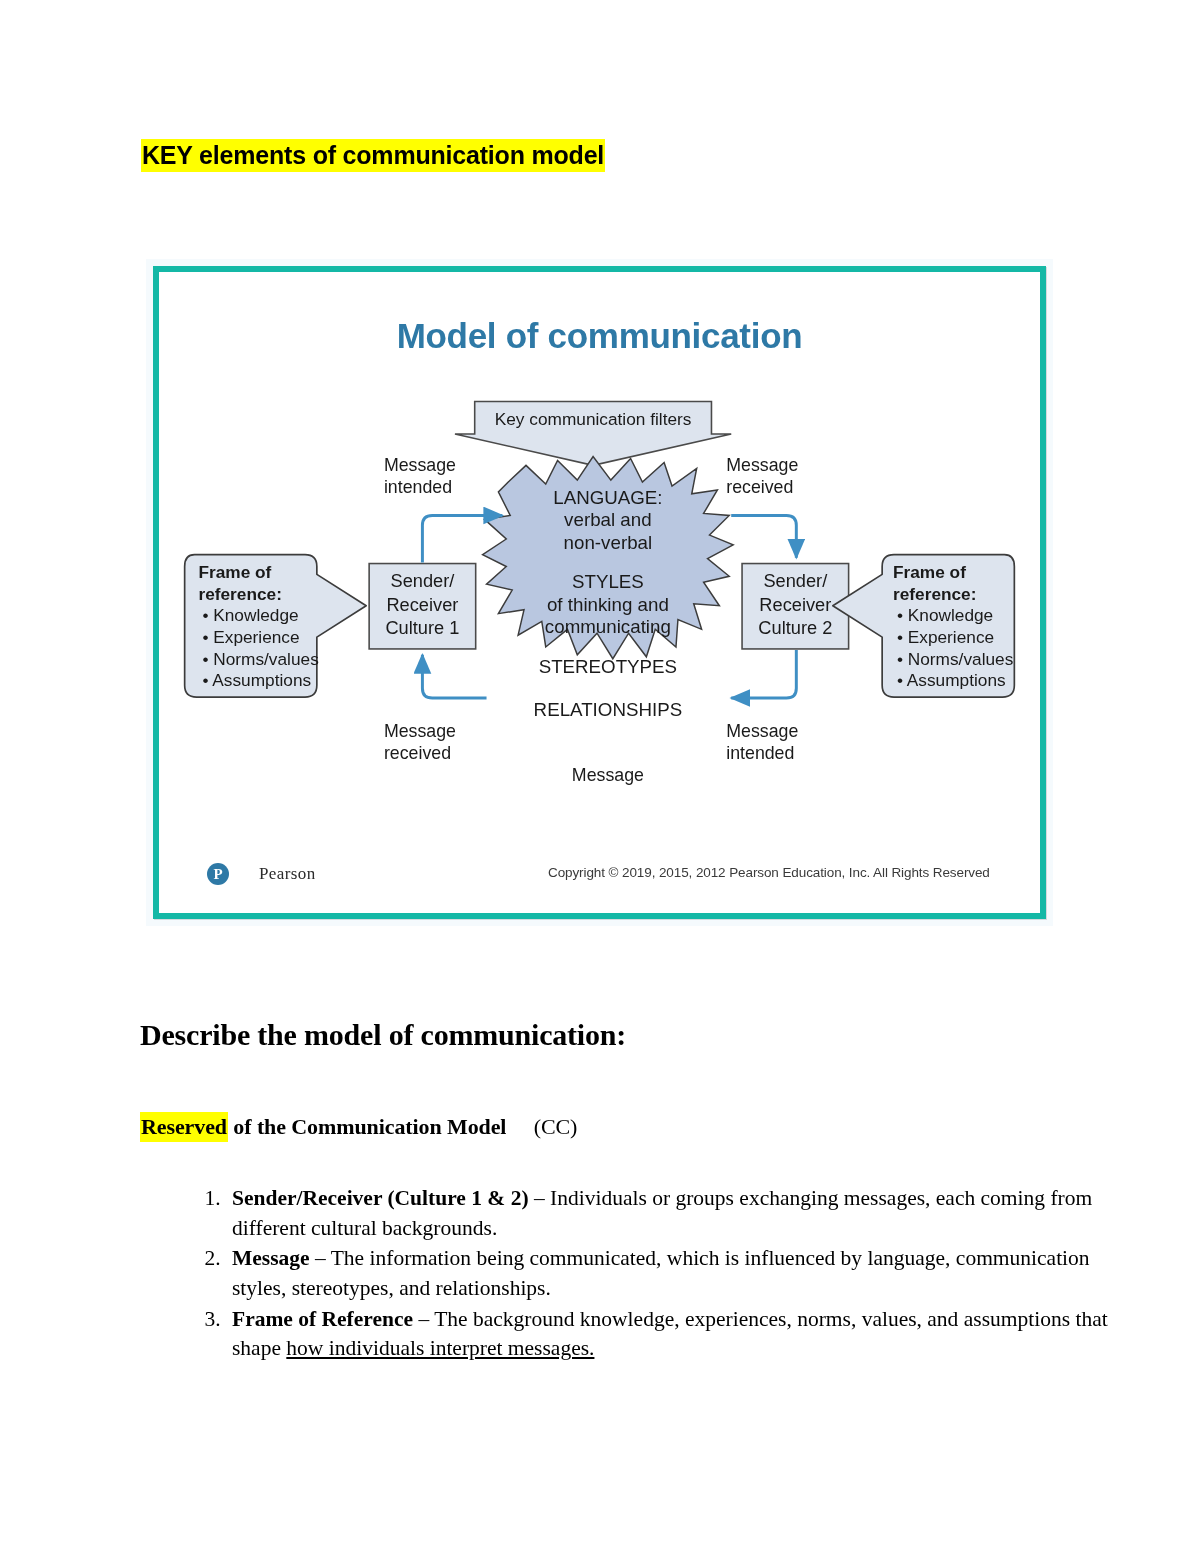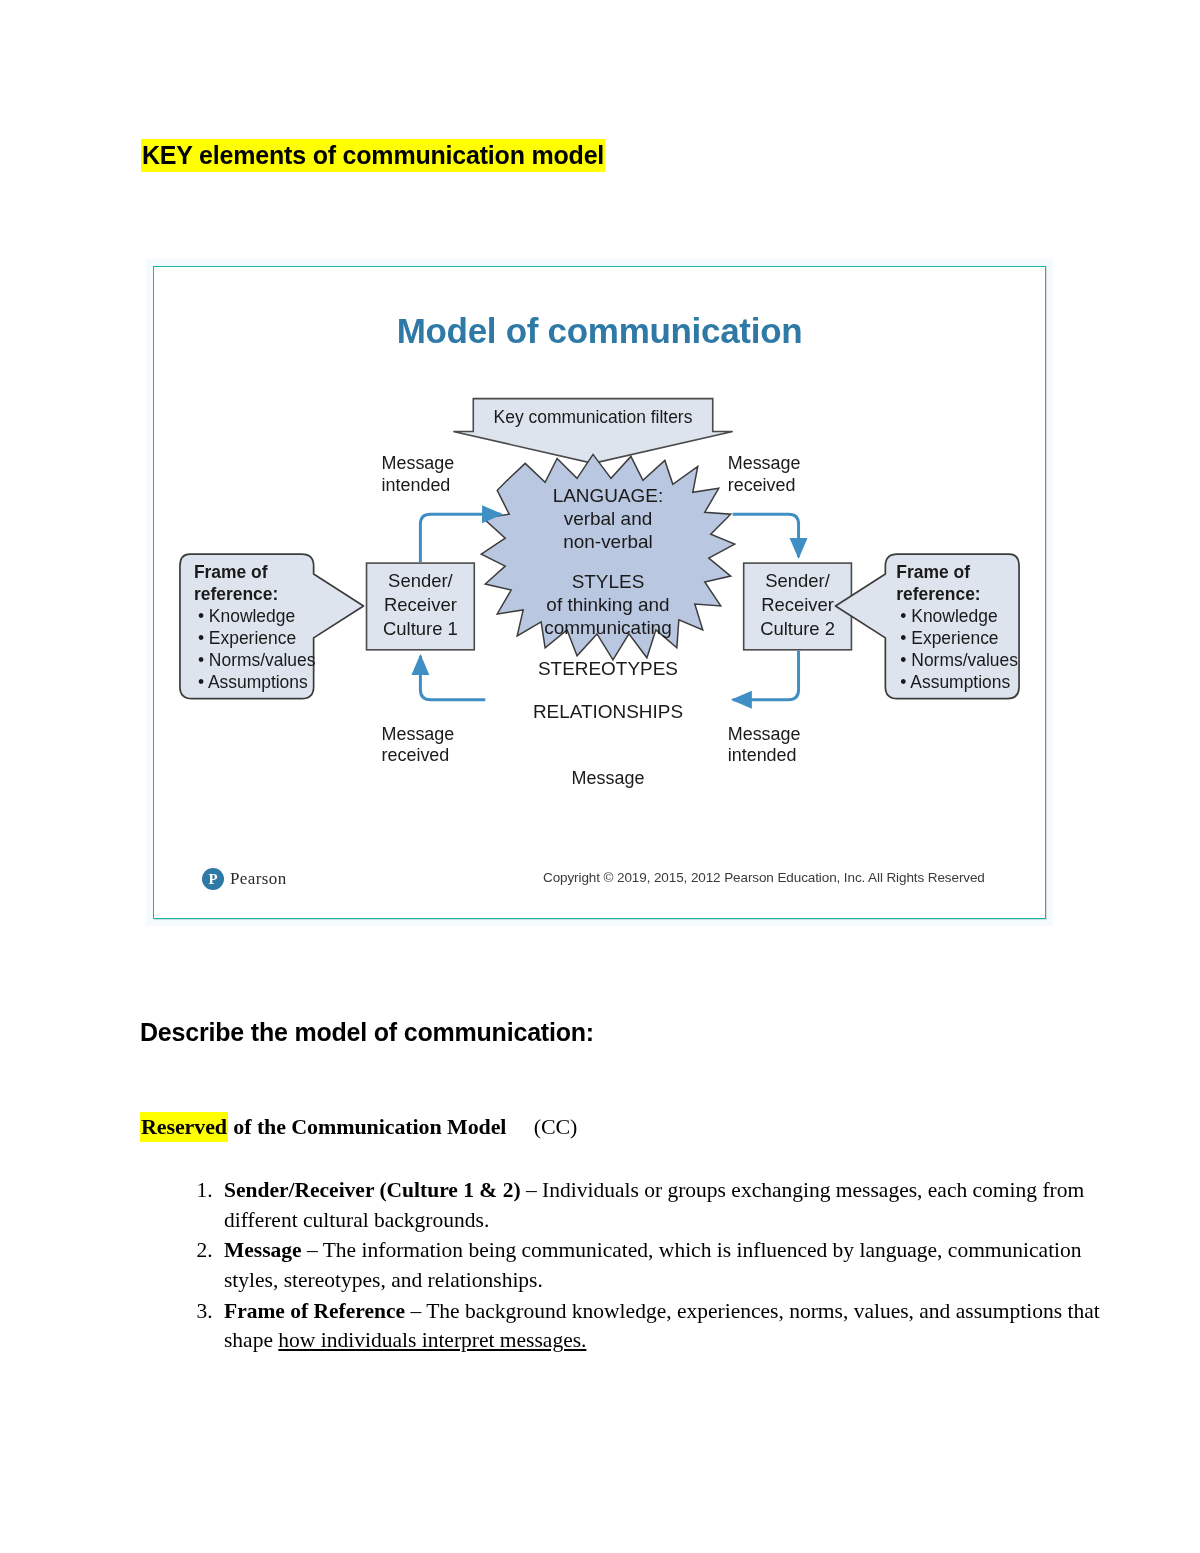--- a/index.html
+++ b/index.html
@@ -48,21 +48,21 @@
     height: 667px;
     background: #f5fafd;
     box-sizing: border-box;
     padding: 7px;
   }
   .slide-inner {
     position: relative;
     width: 100%;
     height: 100%;
     background: #ffffff;
-    border: 1px solid #14b8a6;
+    border: 6px solid #14b8a6;
     box-shadow: 1px 1px 0 #d6dadd;
     box-sizing: border-box;
     overflow: hidden;
   }
 
   .slide-title {
     position: absolute;
     left: 0;
     right: 0;
     top: 44px;
@@ -100,60 +100,62 @@
     display: flex;
     align-items: center;
     justify-content: center;
     font-family: "Liberation Serif", serif;
   }
   .pearson-word {
     font-family: "Liberation Serif", serif;
     font-size: 17px;
     color: #2b2b2b;
     letter-spacing: 0.4px;
+    margin-left: 24px;
   }
   .copyright {
     position: absolute;
     left: 355px;
     bottom: 33px;
     font-size: 13.5px;
     color: #3a3a3a;
     letter-spacing: -0.1px;
     margin-left: 34px;
   }
 
   
   .describe-heading {
     position: absolute;
     left: 140px;
     top: 1018px;
-    font-size: 25px;
+    font-size: 30px;
     font-weight: bold;
     letter-spacing: -0.2px;
+    font-family: Liberation Serif, serif;
   }
   .elements-heading {
     position: absolute;
     left: 140px;
     top: 1114px;
     font-size: 22px;
     font-family: "Liberation Serif", serif;
     font-weight: bold;
     letter-spacing: -0.1px;
   }
   .elements-heading .light {
     font-weight: normal;
     margin-left: 22px;
   }
 
   .elements-list {
     position: absolute;
     left: 140px;
     top: 1168px;
     width: 920px;
-    margin: 8px;
+    margin: 16px;
     padding: 0 0 0 70px;
     font-family: "Liberation Serif", serif;
     font-size: 21.5px;
     line-height: 1.38;
   }
   .elements-list li {
     margin-bottom: 1px;
     padding-left: 6px;
   }
   .elements-list b { font-weight: bold; }

